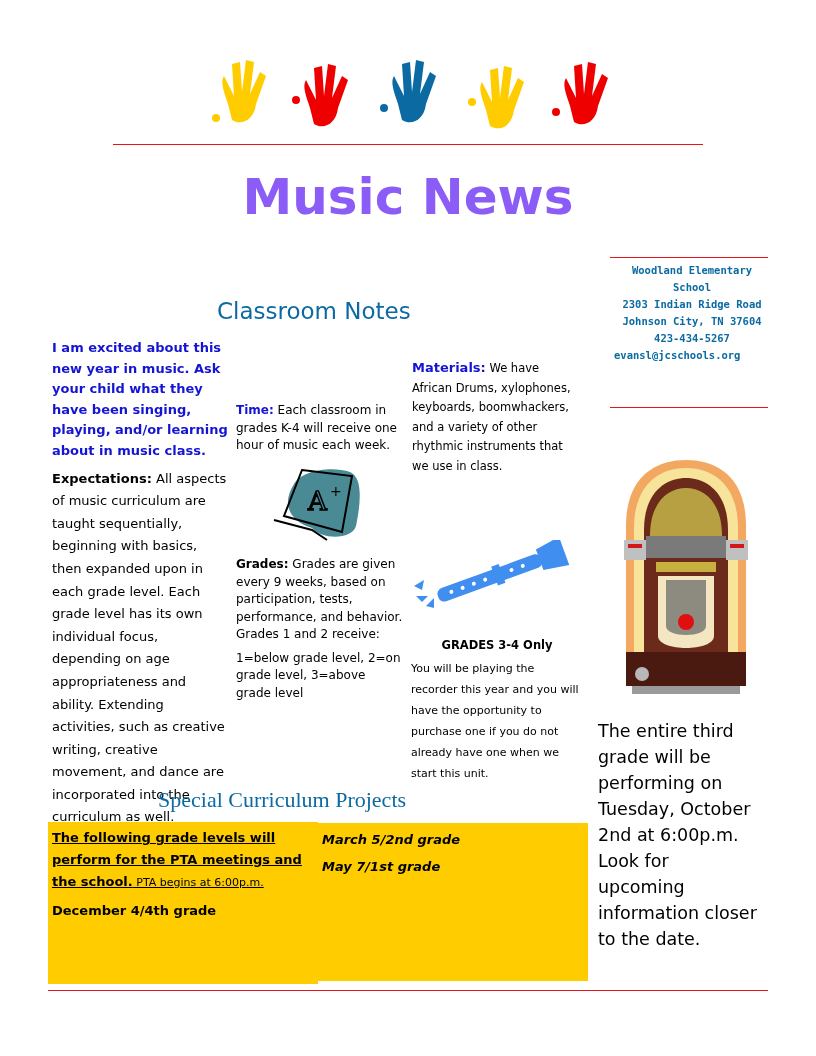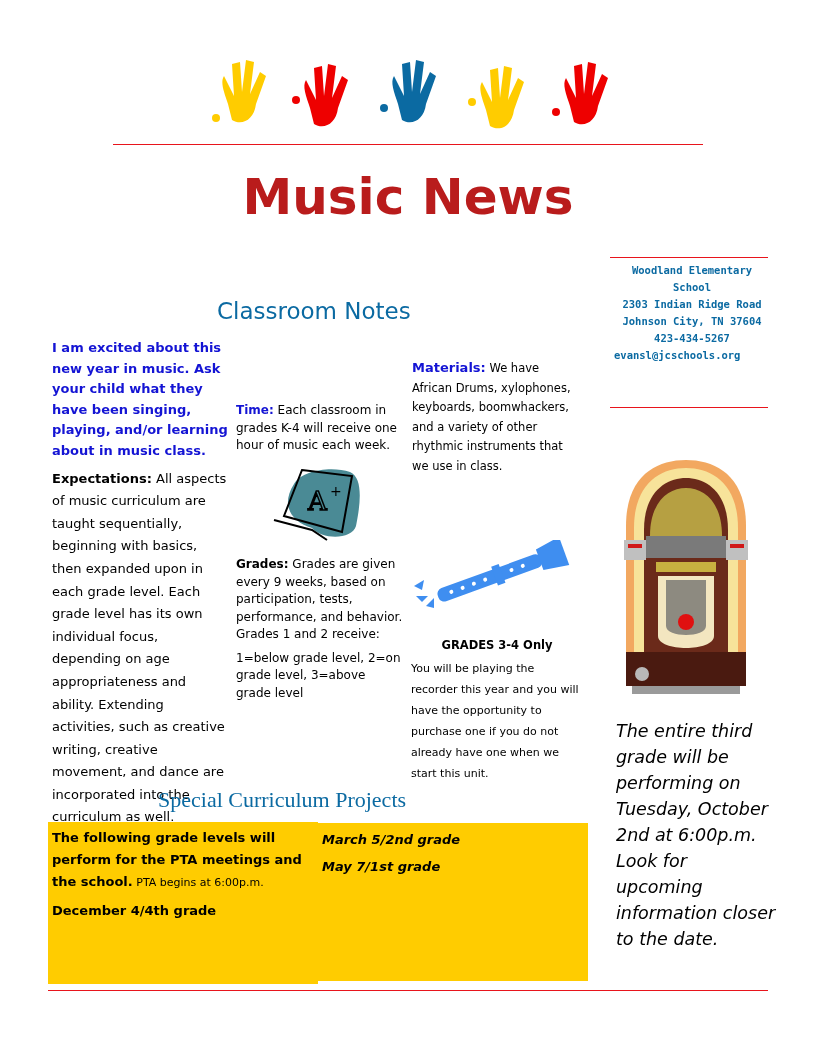--- a/index.html
+++ b/index.html
@@ -2,37 +2,37 @@
 <html><head>
 <meta charset="utf-8">
 <style>
   html, body { margin:0; padding:0; background:#ffffff; }
   body { width:816px; height:1056px; position:relative; overflow:hidden;
          font-family:"DejaVu Sans", sans-serif; color:#000; }
   .abs { position:absolute; }
   .rule { position:absolute; height:1px; background:#e8141c; }
   .title { position:absolute; left:0; width:816px; top:168px; text-align:center;
            font-family:"DejaVu Sans", sans-serif; font-weight:bold; font-size:50px;
-           color:#b91c1c; letter-spacing:0px; }
+           color:#8b5cf6; letter-spacing:0px; }
   .h2 { position:absolute; font-family:"DejaVu Sans", sans-serif; color:#0b6aa2;
         font-size:23px; }
   .contact { position:absolute; left:608px; top:262px; width:168px; text-align:center;
              font-family:"DejaVu Sans Mono", monospace; font-weight:bold; font-size:10.5px;
              line-height:17px; color:#0b6aa2; }
   .contact .email { text-align:left; padding-left:6px; }
   .col { position:absolute; font-family:"DejaVu Sans", sans-serif; font-size:13px; line-height:20.5px; }
   .intro { color:#1414d4; font-weight:bold; font-size:13px; line-height:20.6px; }
   .lbl { font-weight:bold; }
   .lbl-blue { font-weight:bold; color:#1414d4; }
   .small { font-size:11.5px; line-height:17.5px; }
   .yellow { position:absolute; background:#ffcc00; }
   .proj { font-weight:bold; font-size:13px; line-height:22px; font-family:"DejaVu Sans", sans-serif; }
   .plain { font-weight:normal; font-size:11px; }
-  .side { position:absolute; left:616px; top:718px; width:160px; font-size:17.5px; line-height:26px;
-          font-family:"DejaVu Sans", sans-serif;font-style:italic; }
+  .side { position:absolute; left:598px; top:718px; width:160px; font-size:17.5px; line-height:26px;
+          font-family:"DejaVu Sans", sans-serif; }
   p { margin:0; }
 </style>
 </head>
 <body>
 
 <div class="abs" style="left:200px;top:56px;width:430px;height:78px;">
   <svg width="430" height="78" viewBox="0 0 430 78">
     <g transform="translate(10,0)">
       <g fill="#ffcc00">
           <path d="M18 48 C14 36 10 26 14 20 L24 40 L22 8 L30 6 L32 36 L36 4 L44 6 L40 38 L50 16 L56 20 L46 48 C44 64 32 70 22 64 Z"></path>
@@ -165,21 +165,21 @@
 </div>
 
 <div class="side">The entire third grade will be performing on Tuesday, October 2nd at 6:00p.m.  Look for upcoming information closer to the date.</div>
 
 <div class="h2" style="left:158px;top:787px;font-size:22px;font-family:Liberation Serif, serif;">Special Curriculum Projects</div>
 
 <div class="yellow" style="left:48px;top:822px;width:270px;height:162px;"></div>
 <div class="yellow" style="left:318px;top:823px;width:270px;height:158px;"></div>
 
 <div class="abs proj" style="left:52px;top:827px;width:264px;">
-  <p style="line-height:22px;">
+  <p style="line-height:22px;text-decoration:underline;">
     <span>The following grade levels will perform for the PTA meetings and the school.</span><span class="plain"> PTA begins at 6:00p.m.</span>
   </p>
   <p style="margin-top:6px;">December 4/4th grade</p>
 </div>
 
 <div class="abs proj" style="left:322px;top:829px;width:262px;">
   <p style="font-style:italic;">March 5/2nd grade</p>
   <p style="margin-top:5px;font-style:italic;">May 7/1st grade</p>
 </div>
 

